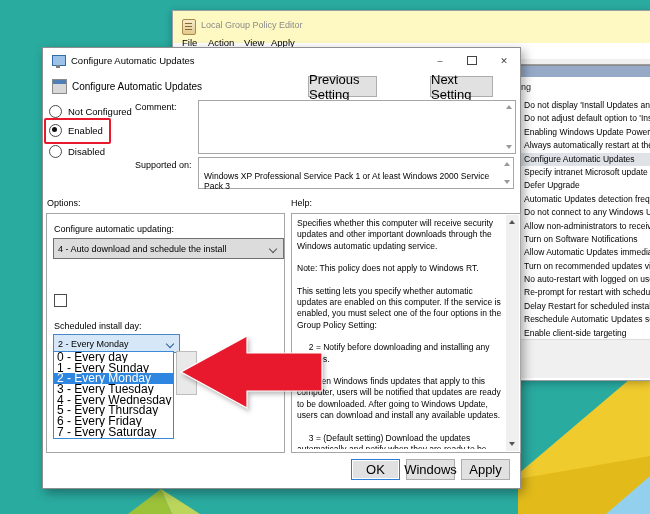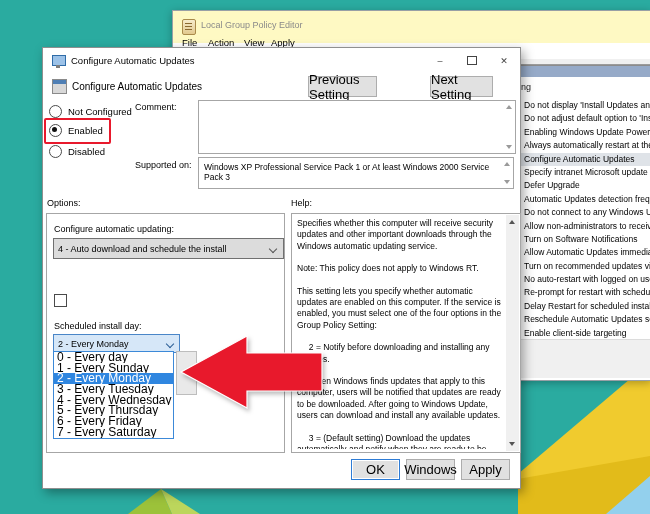--- a/index.html
+++ b/index.html
@@ -188,21 +188,21 @@
     <div id="enabled-box"></div>
 
     <div class="field-label" style="left:92px; top:54px">Comment:</div>
     <div class="sunken" style="left:155px; top:52px; width:316px; height:52px">
       <span></span>
       <span class="mini-scroll-up"></span>
       <span class="mini-scroll-dn"></span>
     </div>
 
     <div class="field-label" style="left:92px; top:112px">Supported on:</div>
-    <div class="sunken" style="left:155px; top:109px; width:316px; height:32px; font-size:8.5px; padding:4px 14px 0 5px; box-sizing:border-box;">
+    <div class="sunken" style="left:155px; top:109px; width:316px; height:32px; font-size:8.5px; padding:13px 14px 0 5px; box-sizing:border-box;">
       <span>Windows XP Professional Service Pack 1 or At least Windows 2000 Service Pack 3</span>
       <span class="mini-scroll-up"></span>
       <span class="mini-scroll-dn"></span>
     </div>
 
     <div class="field-label" style="left:4px; top:150px">Options:</div>
     <div class="field-label" style="left:248px; top:150px">Help:</div>
 
     <div class="group-box" style="left:3px; top:165px; width:237px; height:238px">
       <div class="field-label" style="left:7px; top:10px">Configure automatic updating:</div>

